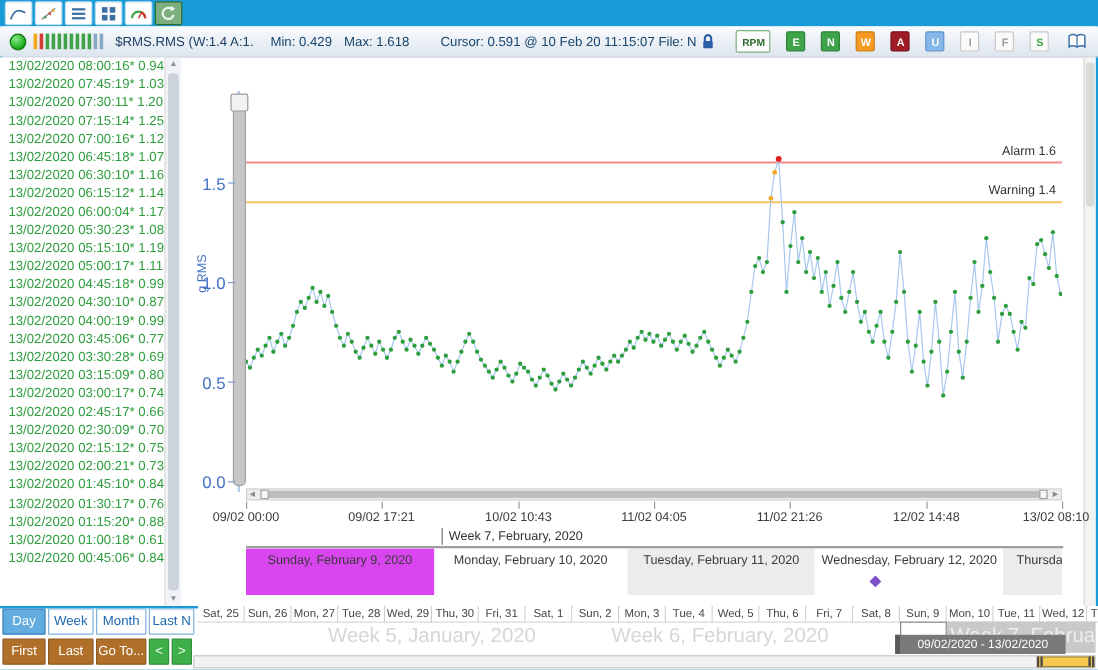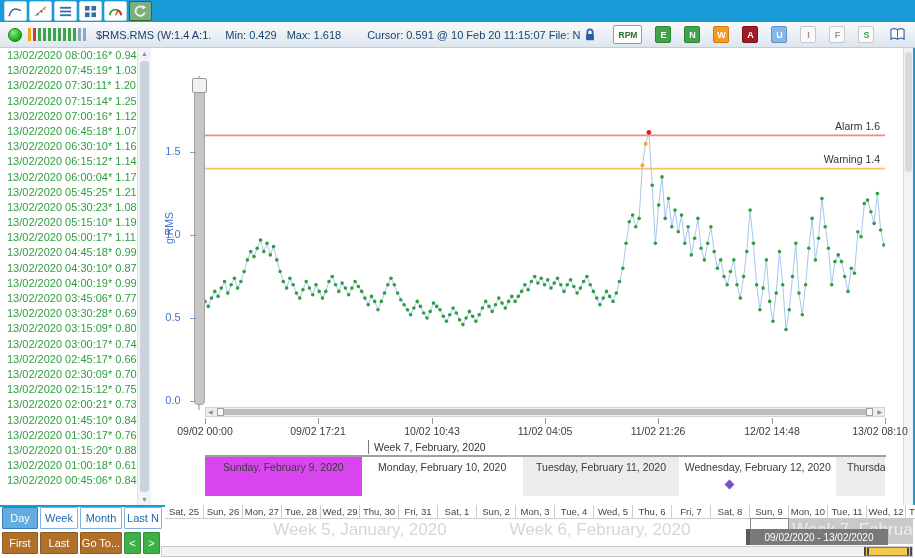--- a/index.html
+++ b/index.html
@@ -30,21 +30,21 @@
   .ibtn{width:20px;height:18px;display:flex;align-items:center;justify-content:center;background:transparent;border:none}
   
   .list{position:absolute;left:0;top:48px;width:137px;height:457px;background:#fff;overflow:hidden;
         border-right:1px solid #e2e2e2}
   .lrow{display:flex;justify-content:space-between;height:15.2px;line-height:15.2px;
         padding:0 6px 0 7px;font-size:11px;color:#2e9e3e;white-space:nowrap}
   .lscroll{position:absolute;left:137px;top:48px;width:14px;height:457px;background:#f1f3f6;border-left:1px solid #e0e0e0;box-sizing:border-box}
   .lscroll .arr{position:absolute;left:0;width:100%;text-align:center;font-size:7px;color:#8a93a2}
   .lscroll .thumb{position:absolute;left:2px;width:9px;top:13px;bottom:13px;background:#cdd3dc;border-radius:3px}
   
-  .ylab{position:absolute;font-size:11px;color:#4472c4;width:30px;text-align:center}
+  .ylab{position:absolute;font-size:14px;color:#4472c4;width:30px;text-align:right}
   .ytick{position:absolute;width:6px;height:1px;background:#7f9fd4}
   .yaxis-title{position:absolute;left:147px;top:222px;width:44px;text-align:center;font-size:10.5px;color:#4472c4;
                transform:rotate(-90deg)}
   .vslider-track{position:absolute;left:198px;top:76px;width:2px;height:334px;background:#b4c9e6}
   .vslider-thumb{position:absolute;left:194px;top:90px;width:9px;height:313px;background:#c6c6c6;border:1px solid #a3a3a3;border-radius:4px}
   .vslider-handle{position:absolute;left:192px;top:78px;width:13px;height:13px;background:#f2f2f2;border:1px solid #9a9a9a;border-radius:2px}
   .thr-label{position:absolute;font-size:10.5px;color:#333;width:120px;text-align:right}
   .hscroll{position:absolute;left:205px;top:407px;width:680px;height:10px;background:#ededed;border:1px solid #d2d2d2;box-sizing:border-box}
   .hscroll .thumb{position:absolute;left:11px;right:11px;top:1px;bottom:1px;background:#bdbdbd}
   .hscroll .grip{position:absolute;top:0;width:7px;height:100%;background:#f7f7f7;border:1px solid #9f9f9f;box-sizing:border-box}
@@ -251,24 +251,20 @@
         <span>13/02/2020 06:30:10</span>
         <span>* 1.16</span>
       </div>
       <div class="lrow">
         <span>13/02/2020 06:15:12</span>
         <span>* 1.14</span>
       </div>
       <div class="lrow">
         <span>13/02/2020 06:00:04</span>
         <span>* 1.17</span>
-      </div>
-      <div class="lrow">
-        <span>13/02/2020 05:45:25</span>
-        <span>* 1.21</span>
       </div>
       <div class="lrow">
         <span>13/02/2020 05:30:23</span>
         <span>* 1.08</span>
       </div>
       <div class="lrow">
         <span>13/02/2020 05:15:10</span>
         <span>* 1.19</span>
       </div>
       <div class="lrow">

